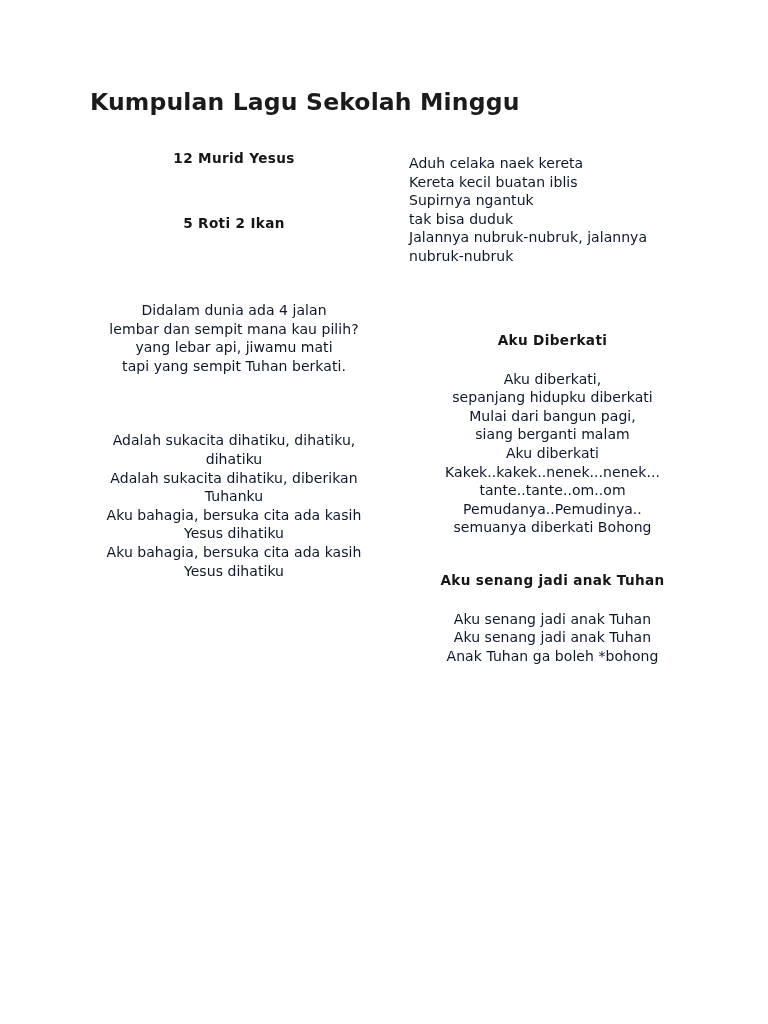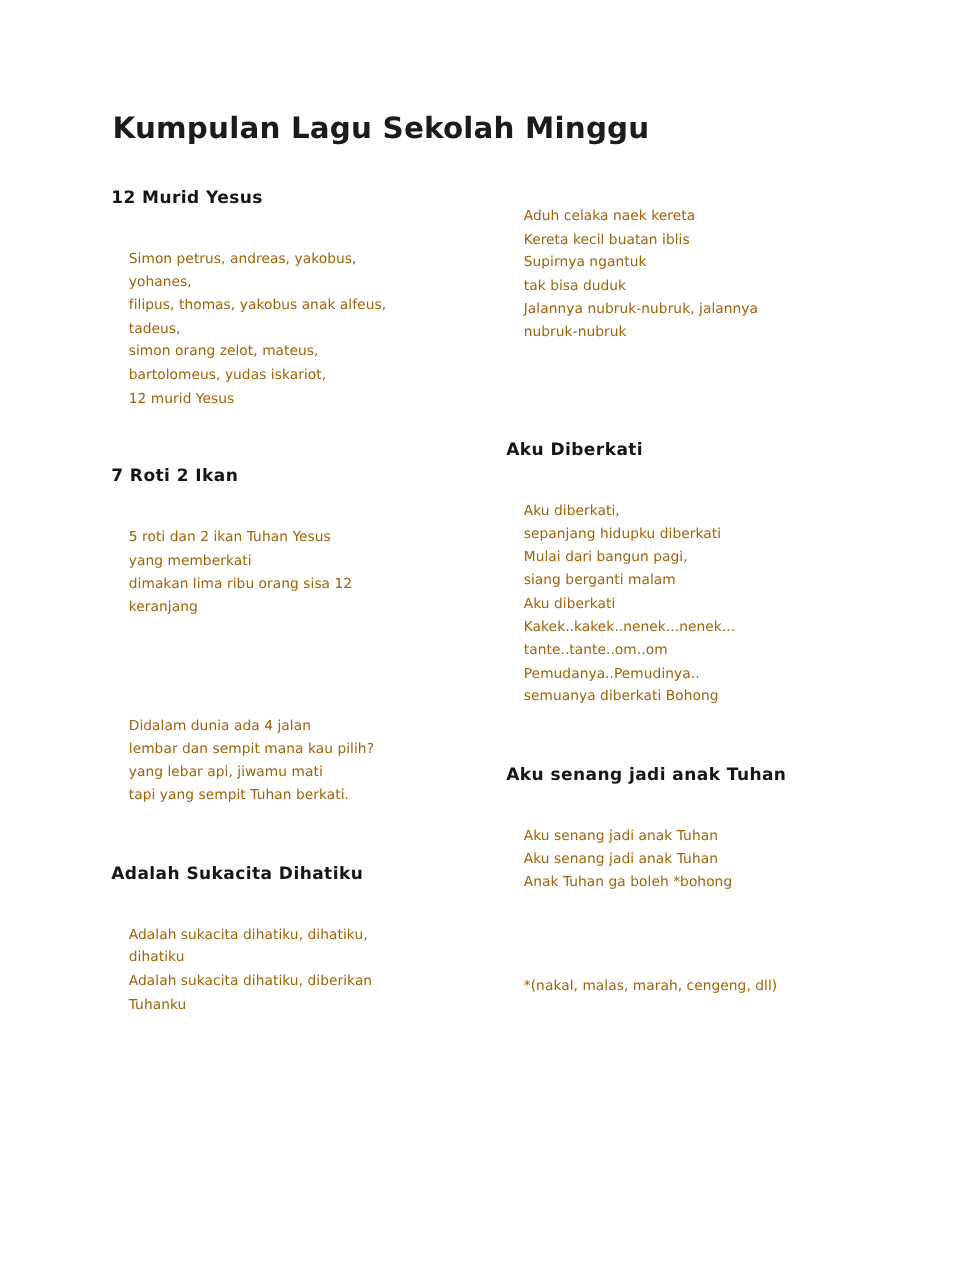--- a/index.html
+++ b/index.html
@@ -33,36 +33,36 @@
     top: 150px;
     width: 768px;
   }
   .col {
     position: absolute;
     top: 0;
   }
   .col-left  { left: 89px;  width: 290px; }
   .col-right { left: 405px; width: 295px; }
 
-  .song { margin: 0 0 0 0; }
+  .song { margin: 0 0 0 0; text-align: center; }
 
   .song-title {
     font-size: 13.6px;
     font-weight: bold;
     color: #161616;
     letter-spacing: 0.35px;
     line-height: 1.25;
     margin: 0;
   }
   .lyrics {
-    font-size: 11px;
-    color: #a16207;
+    font-size: 14px;
+    color: #0f172a;
     line-height: 18.6px;
     letter-spacing: 0.05px;
-    margin: 14px;
+    margin: 4px;
     white-space: pre-line;
   }
   .gap-title { height: 17px; }
   .gap-song  { height: 31px; }
   .gap-stanza{ height: 18px; }
   .gap-block { height: 26px; }
 </style>
 </head>
 <body>
 
@@ -70,54 +70,42 @@
 
   <div class="doc-title">Kumpulan Lagu Sekolah Minggu</div>
 
   <div class="columns">
 
     <div class="col col-left">
 
       <div class="song">
         <div class="song-title">12 Murid Yesus</div>
         <div class="gap-title"></div>
-        <div class="lyrics">Simon petrus, andreas, yakobus,
-yohanes,
-filipus, thomas, yakobus anak alfeus,
-tadeus,
-simon orang zelot, mateus,
-bartolomeus, yudas iskariot,
-12 murid Yesus</div>
       </div>
 
       <div class="gap-song"></div>
 
       <div class="song">
-        <div class="song-title">7 Roti 2 Ikan</div>
+        <div class="song-title">5 Roti 2 Ikan</div>
         <div class="gap-title"></div>
-        <div class="lyrics">5 roti dan 2 ikan Tuhan Yesus
-yang memberkati
-dimakan lima ribu orang sisa 12
-keranjang</div>
       </div>
 
       <div class="gap-song"></div>
 
       <div class="song">
         <div class="gap-title"></div>
         <div class="lyrics">Didalam dunia ada 4 jalan
 lembar dan sempit mana kau pilih?
 yang lebar api, jiwamu mati
 tapi yang sempit Tuhan berkati.</div>
       </div>
 
       <div class="gap-song"></div>
 
       <div class="song">
-        <div class="song-title">Adalah Sukacita Dihatiku</div>
         <div class="gap-title"></div>
         <div class="lyrics">Adalah sukacita dihatiku, dihatiku,
 dihatiku
 Adalah sukacita dihatiku, diberikan
 Tuhanku
 Aku bahagia, bersuka cita ada kasih
 Yesus dihatiku
 Aku bahagia, bersuka cita ada kasih
 Yesus dihatiku</div>
       </div>
@@ -158,21 +146,20 @@
       <div class="gap-song"></div>
 
       <div class="song">
         <div class="song-title">Aku senang jadi anak Tuhan</div>
         <div class="gap-title"></div>
         <div class="lyrics">Aku senang jadi anak Tuhan
 Aku senang jadi anak Tuhan
 Anak Tuhan ga boleh *bohong</div>
         <div class="gap-stanza"></div>
         <div class="gap-stanza"></div>
-        <div class="lyrics">*(nakal, malas, marah, cengeng, dll)</div>
       </div>
 
       <div class="gap-block"></div>
 
       <div class="song">
         <div class="gap-title"></div>
         <div class="lyrics"></div>
       </div>
 
     </div>

